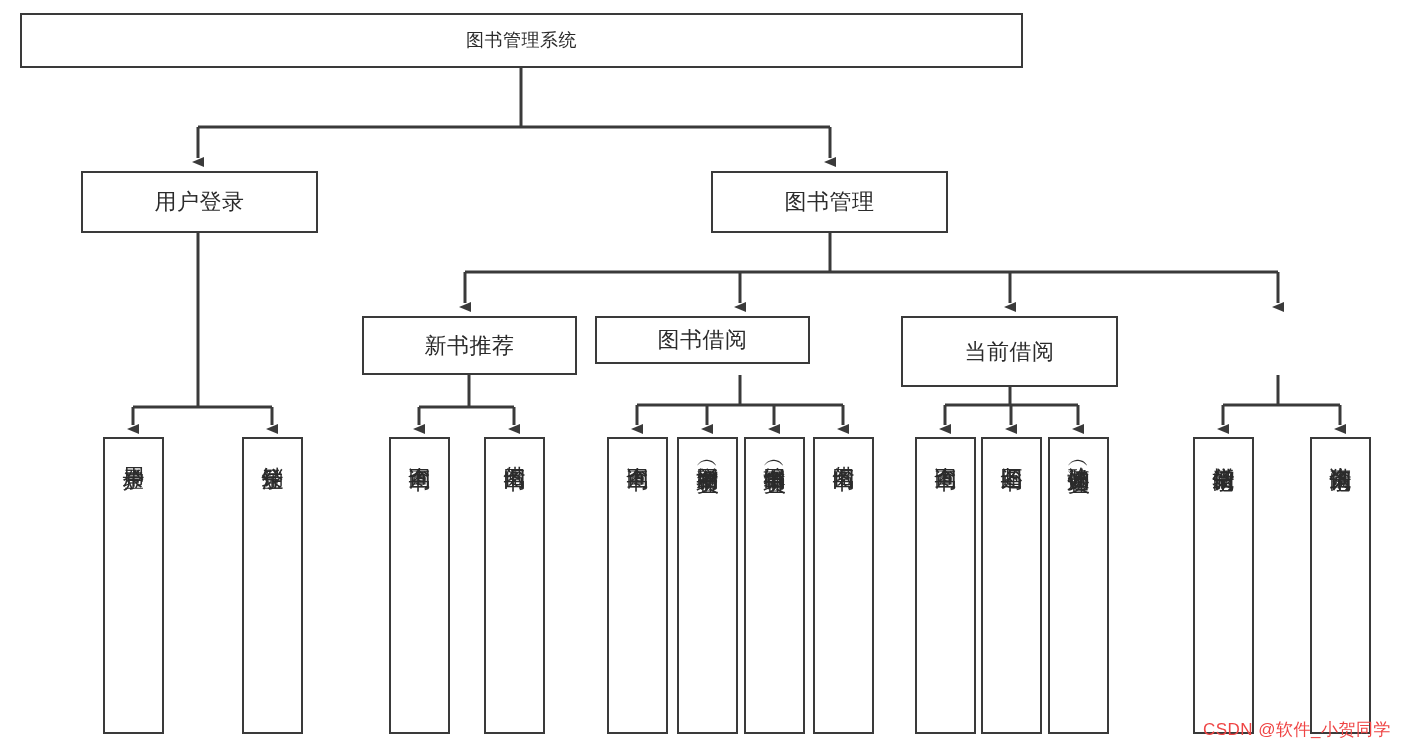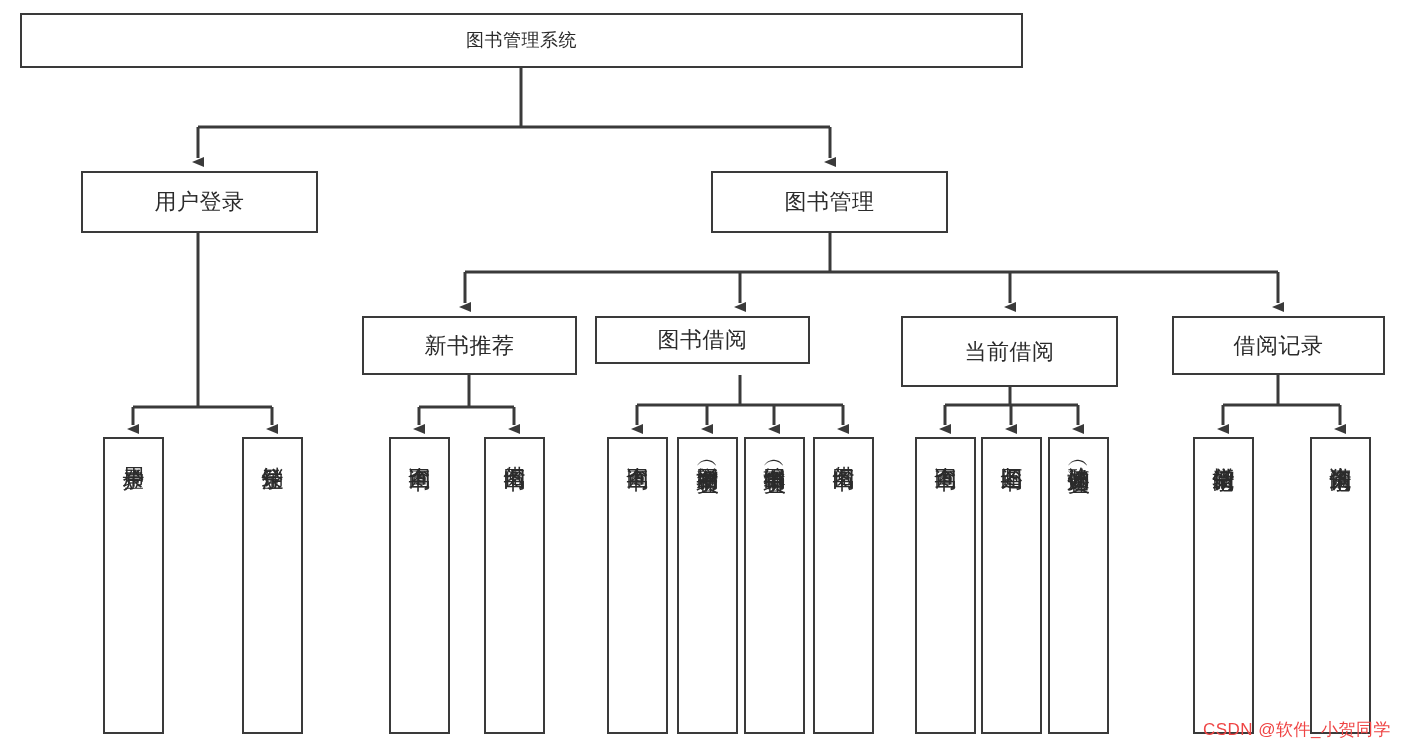--- a/index.html
+++ b/index.html
@@ -135,23 +135,20 @@
 
   <div class="node horiz" style="left:362px; top:316px; width:215px; height:59px;">
     <span class="label">新书推荐</span>
   </div>
   <div class="node horiz" style="left:595px; top:316px; width:215px; height:48px;">
     <span class="label">图书借阅</span>
   </div>
   <div class="node horiz" style="left:901px; top:316px; width:217px; height:71px;">
     <span class="label">当前借阅</span>
   </div>
-  <div class="node horiz" style="left:1172px; top:316px; width:213px; height:59px;">
-    <span class="label">借阅记录</span>
-  </div>
 
   <div class="node vert" style="left:103px; top:437px; width:61px; height:297px;">
     <span class="label">用户登录</span>
   </div>
   <div class="node vert" style="left:242px; top:437px; width:61px; height:297px;">
     <span class="label">注销登录</span>
   </div>
 
   <div class="node vert" style="left:389px; top:437px; width:61px; height:297px;">
     <span class="label">查询图书</span>

